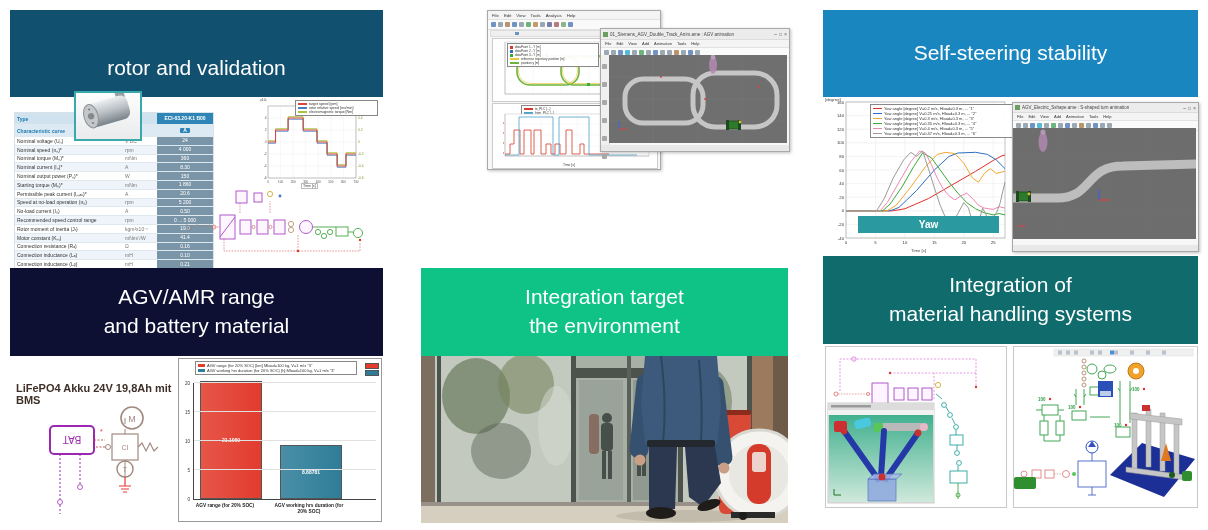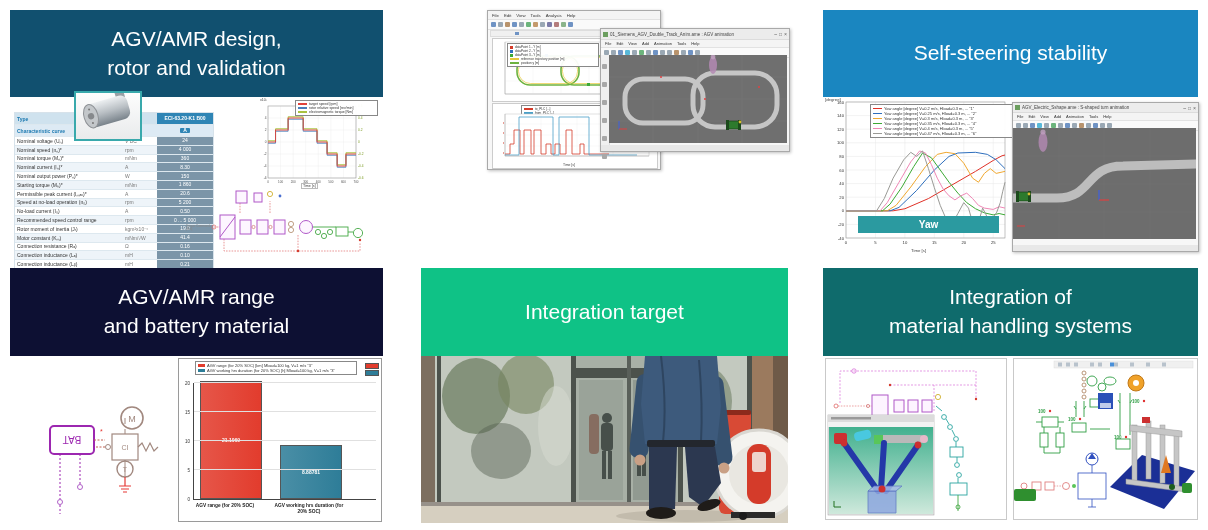--- a/index.html
+++ b/index.html
@@ -52,21 +52,21 @@
   svg text{font-family:"Liberation Sans",sans-serif;}
 </style>
 </head>
 <body>
 
 <div class="canvas">
 
   <section class="panel" style="left:10px;top:10px;width:373px;height:248px;">
     <header class="hd" style="height:87px;background:#11506f;">
       <div>
-        <span>AGV/AMR design,</span><br>
+        <br>
         <span>rotor and validation</span>
       </div>
     </header>
     <div class="body" style="height:161px;">
 
       <div class="mtab">
         <div class="trow h1">
             <span class="tl">Type</span>
             <span class="tu"></span>
             <span class="tv">ECI-63.20-K1 B00</span>
@@ -577,20 +577,21 @@
   </section>
 
   <section class="panel" style="left:10px;top:268px;width:373px;height:254px;">
     <header class="hd" style="height:88px;background:#0d1033;">
       <div>
         <span>AGV/AMR range</span><br>
         <span>and battery material</span>
       </div>
     </header>
     <div class="body" style="height:166px;">
+      <span class="abs" style="left:6px;top:26px;width:172px;font-size:11px;font-weight:bold;color:#3e3028;">LiFePO4 Akku 24V 19,8Ah mit BMS</span>
 
       <svg class="abs" style="left:18px;top:48px;" viewBox="0 0 150 115" width="150" height="115">
         <rect x="22" y="22" width="44" height="28" rx="4" fill="none" stroke="#9c27b0" stroke-width="2"></rect>
         <text x="44" y="40" font-size="10" fill="#9c27b0" text-anchor="middle" transform="rotate(180 44 36)">BAT</text>
         <g stroke="#9c27b0" stroke-width="1" stroke-dasharray="2,2" fill="none">
           <path d="M32,50 V95 M52,50 V80"></path>
         </g>
         <circle cx="32" cy="98" r="2.5" fill="none" stroke="#b060c8" stroke-width="1"></circle>
         <circle cx="52" cy="83" r="2.5" fill="none" stroke="#b060c8" stroke-width="1"></circle>
         <path d="M32,101 V110" stroke="#9c27b0" stroke-width="1" stroke-dasharray="2,2" fill="none"></path>
@@ -646,20 +647,21 @@
         <span class="bcat" style="left:8px;width:76px;">AGV range (for 20% SOC)</span>
         <span class="bcat" style="left:92px;width:76px;">AGV working hrs duration (for 20% SOC)</span>
       </div>
     </div>
   </section>
 
   <section class="panel" style="left:421px;top:268px;width:367px;height:255px;">
     <header class="hd" style="height:88px;background:#0fc286;">
       <div>
         <span>Integration target</span><br>
+        <span>the environment</span>
       </div>
     </header>
     <div class="body" style="height:167px;overflow:hidden;">
       <svg viewBox="0 0 367 167" width="367" height="167">
 
         <rect width="367" height="150" fill="#c3c9bf"></rect>
         <rect x="0" y="0" width="14" height="150" fill="#7d6f60"></rect>
         <rect x="330" y="0" width="37" height="150" fill="#9b7a5e"></rect>
         <rect x="352" y="0" width="15" height="150" fill="#6e5a48"></rect>
 
@@ -716,21 +718,21 @@
         <path d="M278,4 q4,46 2,82" stroke="#2e4560" stroke-width="2" fill="none"></path>
         <rect x="226" y="84" width="68" height="7" rx="2" fill="#23272e"></rect>
         <path d="M228,91 h28 l-2,62 h-26 z" fill="#2c3850"></path>
         <path d="M264,91 h30 l6,36 -18,24 -14,-10 z" fill="#2c3850"></path>
         <ellipse cx="240" cy="157" rx="15" ry="6" fill="#1f1c19"></ellipse>
         <ellipse cx="288" cy="149" rx="12" ry="5" fill="#1f1c19" transform="rotate(-18 288 149)"></ellipse>
       </svg>
     </div>
   </section>
 
-  <section class="panel" style="left:823px;top:268px;width:375px;height:254px;">
+  <section class="panel" style="left:823px;top:256px;width:375px;height:254px;">
     <header class="hd" style="height:88px;background:#0f6b6c;">
       <div>
         <span>Integration of</span><br>
         <span>material handling systems</span>
       </div>
     </header>
     <div class="body" style="height:166px;">
 
       <div class="abs" style="left:2px;top:2px;width:180px;height:160px;background:#fff;border:1px solid #c9c9c9;">
         <svg viewBox="0 0 178 158" width="178" height="158">

